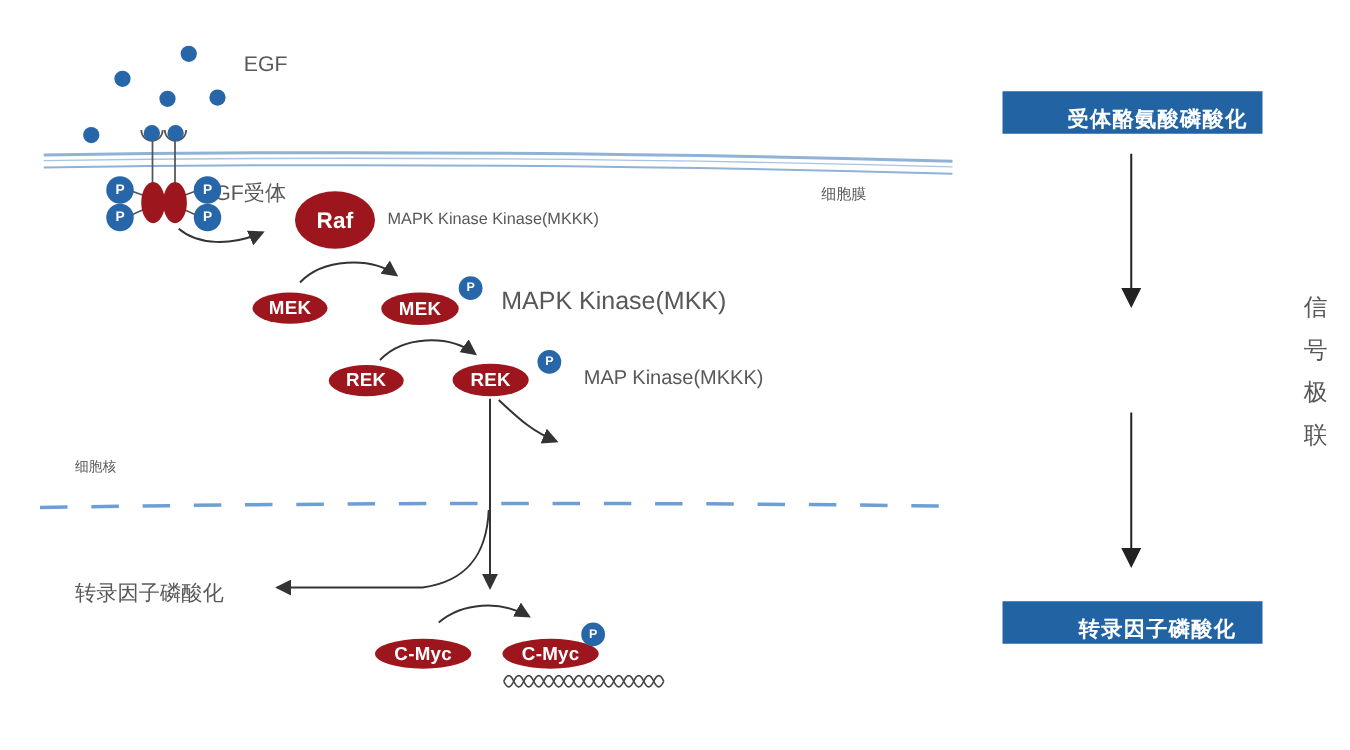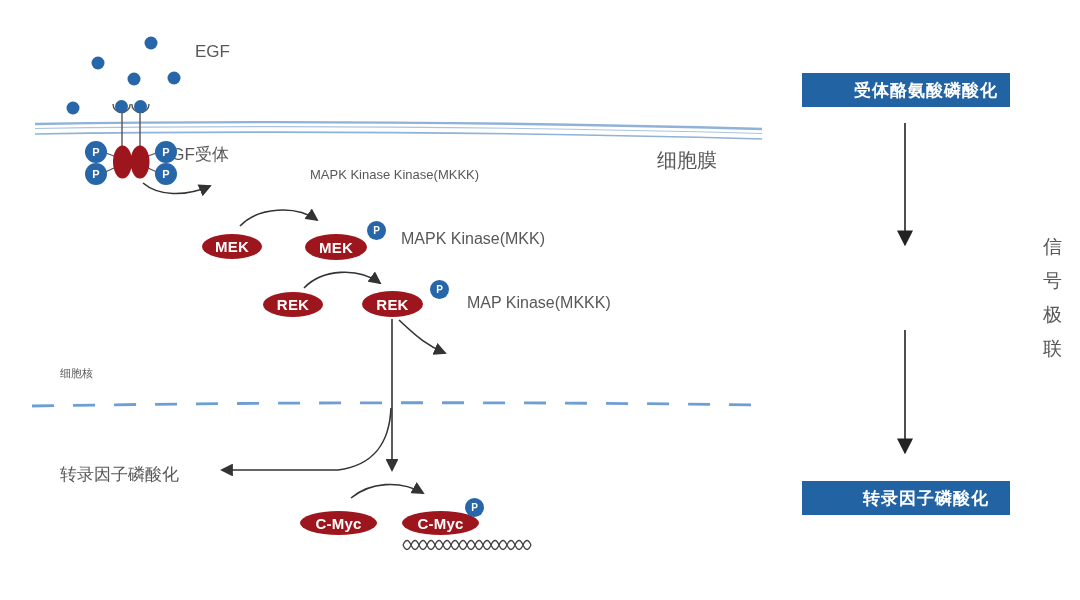--- a/index.html
+++ b/index.html
@@ -20,21 +20,21 @@
   }
   .p-badge {
     position:absolute; width:19px; height:19px; border-radius:50%;
     background:#2766A8; color:#ffffff; font-size:10px; font-weight:bold;
     display:flex; align-items:center; justify-content:center; z-index:5;
   }
   .p-badge.sm { width:22px; height:22px; font-size:11px; }
   .sum-box {
     position:absolute; left:802px; width:208px; height:34px;
     background:#2263A3; color:#ffffff; font-size:17px; font-weight:bold;
-    display:flex; align-items:center; justify-content:center;
+    display:flex; align-items:flex-end; justify-content:center;
     letter-spacing:1px;
     padding-left:40px;
   }
   .v-label {
     position:absolute; left:1043px; top:236px;
     display:flex; flex-direction:column; gap:13px;
     color:#595757; font-size:19px; line-height:21px; text-align:center;
   }
 </style>
 </head>
@@ -100,48 +100,51 @@
       <path d="M 403 545 q 4 -9 8 0 t 8 0 t 8 0 t 8 0 t 8 0 t 8 0 t 8 0 t 8 0 t 8 0 t 8 0 t 8 0 t 8 0 t 8 0 t 8 0 t 8 0 t 8 0"></path>
       <path d="M 403 545 q 4 9 8 0 t 8 0 t 8 0 t 8 0 t 8 0 t 8 0 t 8 0 t 8 0 t 8 0 t 8 0 t 8 0 t 8 0 t 8 0 t 8 0 t 8 0 t 8 0"></path>
     </g>
 
     <path d="M 905 123 L 905 244" fill="none" stroke="#222222" stroke-width="1.6" marker-end="url(#ah2)"></path>
     <path d="M 905 330 L 905 452" fill="none" stroke="#222222" stroke-width="1.6" marker-end="url(#ah2)"></path>
   </svg>
 
   <div class="lbl" style="left:195px; top:42px; font-size:17px;">EGF</div>
   <div class="lbl" style="left:160px; top:99px; font-size:17px;margin-top:44px;">EGF受体</div>
-  <div class="lbl" style="left:657px; top:147px; font-size:20px;">细胞膜</div>
+  <div class="lbl" style="left:657px; top:147px; font-size:12px;">细胞膜</div>
   <div class="lbl" style="left:60px; top:366px; font-size:11px;">细胞核</div>
 
   <div class="p-badge sm" style="left:85px; top:141px;">
       <span>P</span>
     </div>
   <div class="p-badge sm" style="left:85px; top:163px;">
       <span>P</span>
     </div>
   <div class="p-badge sm" style="left:155px; top:141px;">
       <span>P</span>
     </div>
   <div class="p-badge sm" style="left:155px; top:163px;">
       <span>P</span>
     </div>
 
+  <div class="node" style="left:236px; top:153px; width:64px; height:46px; font-size:18px;">
+      <span>Raf</span>
+    </div>
   <div class="lbl" style="left:310px; top:167px; font-size:13px;">MAPK Kinase Kinase(MKKK)</div>
 
   <div class="node" style="left:202px; top:234px; width:60px; height:25px; font-size:15px;">
       <span>MEK</span>
     </div>
   <div class="node" style="left:305px; top:234px; width:62px; height:26px; font-size:15px;">
       <span>MEK</span>
     </div>
   <div class="p-badge" style="left:367px; top:221px;">
       <span>P</span>
     </div>
-  <div class="lbl" style="left:401px; top:230px; font-size:16px;">MAPK Kinase(MKK)</div>
+  <div class="lbl" style="left:401px; top:230px; font-size:20px;">MAPK Kinase(MKK)</div>
 
   <div class="node" style="left:263px; top:292px; width:60px; height:25px; font-size:15px;">
       <span>REK</span>
     </div>
   <div class="node" style="left:362px; top:291px; width:61px; height:26px; font-size:15px;">
       <span>REK</span>
     </div>
   <div class="p-badge" style="left:430px; top:280px;">
       <span>P</span>
     </div>

